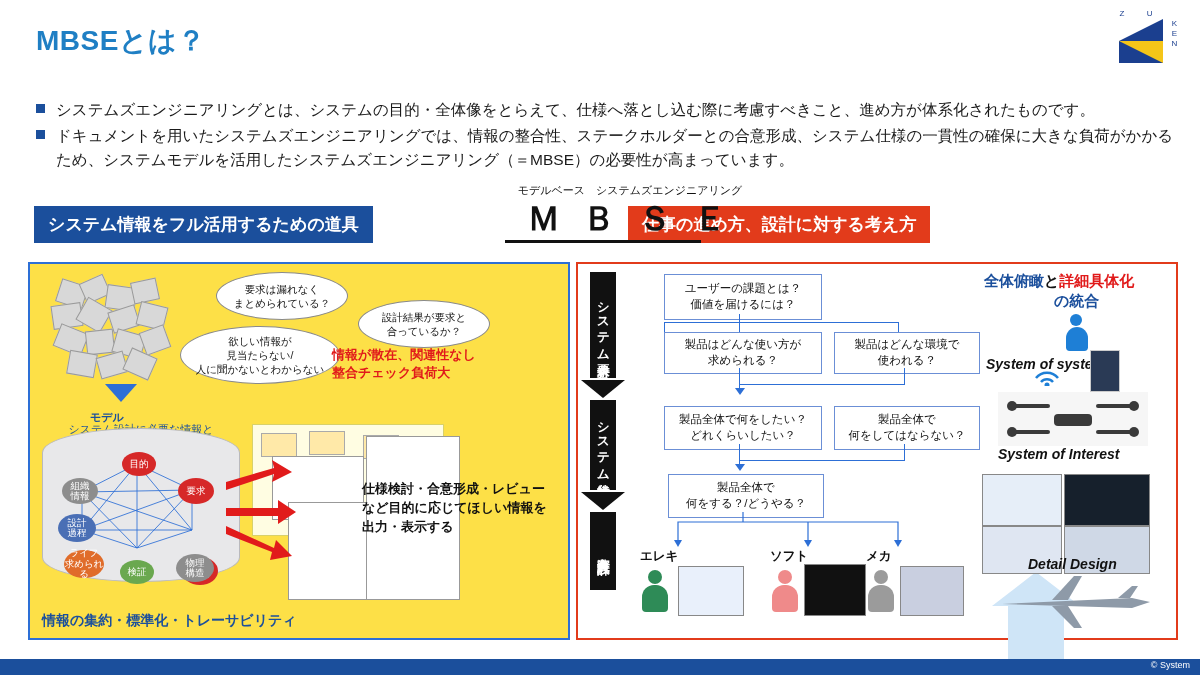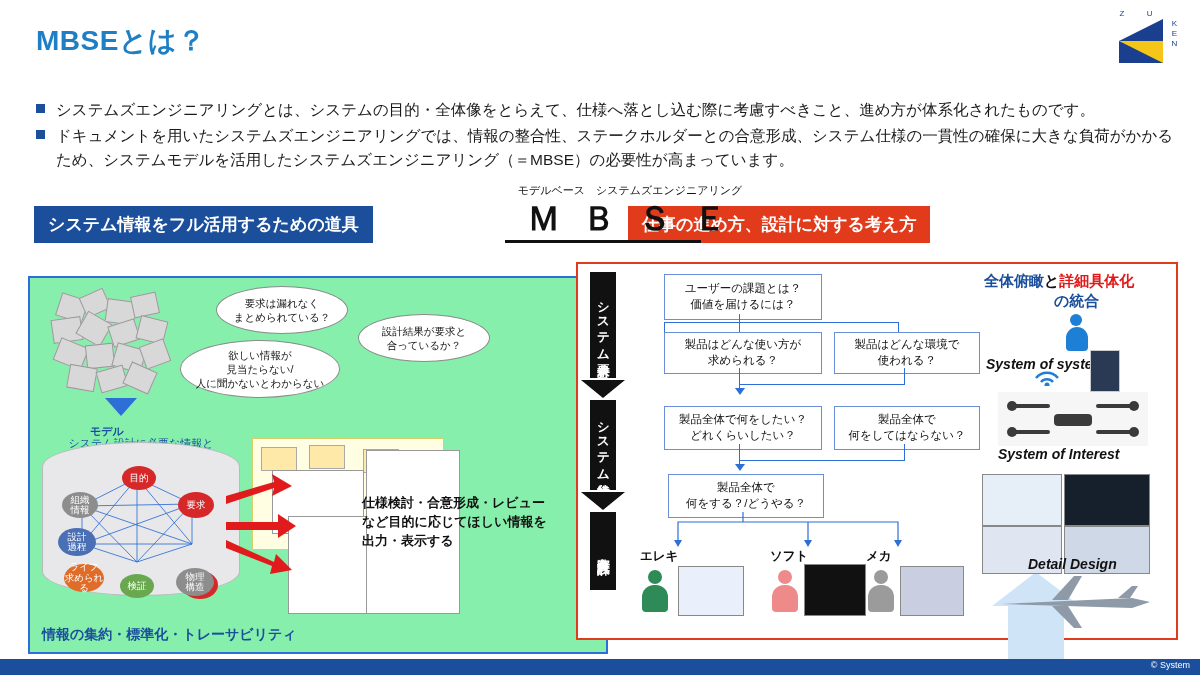--- a/index.html
+++ b/index.html
@@ -22,21 +22,21 @@
   .bullet .sq{position:absolute;left:2px;top:6px;width:9px;height:9px;background:#1b4f9c;}
 
   
   .band-left{position:absolute;left:34px;top:206px;background:#1b4f9c;color:#fff;font-weight:bold;font-size:17px;padding:7px 14px;}
   .band-right{position:absolute;left:628px;top:206px;background:#e23b1b;color:#fff;font-weight:bold;font-size:17px;padding:7px 14px;}
   .mbse-sub{position:absolute;left:500px;top:183px;width:260px;text-align:center;font-size:11px;color:#111;}
   .mbse-big{position:absolute;left:495px;top:196px;width:270px;text-align:center;font-size:34px;font-weight:bold;color:#111;letter-spacing:6px;}
   .mbse-underline{position:absolute;left:505px;top:240px;width:196px;height:3px;background:#111;}
 
   
-  .panel-left{position:absolute;left:28px;top:276px;width:538px;height:374px;border:2px solid #2d6fd6;background:#86efac;padding-left:38px;}
+  .panel-left{position:absolute;left:28px;top:262px;width:538px;height:374px;border:2px solid #2d6fd6;background:#fde047;}
   .panel-right{position:absolute;left:576px;top:262px;width:598px;height:374px;border:2px solid #e23b1b;background:#fff;}
 
   
   .blob{position:absolute;left:18px;top:12px;width:140px;height:108px;}
   .blob .c{position:absolute;background:#d8d8d8;border:1px solid #9a9a9a;transform:rotate(18deg);} 
   .cloud{position:absolute;background:#fff;border:1px solid #8a8a8a;border-radius:50%;font-size:10.5px;color:#111;text-align:center;display:flex;align-items:center;justify-content:center;line-height:1.35;}
   .redtxt{position:absolute;color:#e11b1b;font-weight:bold;font-size:13px;line-height:1.4;}
   .arrow-down{position:absolute;width:0;height:0;border-left:16px solid transparent;border-right:16px solid transparent;border-top:18px solid #2d6fd6;}
   .model-label{position:absolute;font-size:11px;color:#1b4f9c;font-weight:bold;}
   .cyl{position:absolute;left:12px;top:164px;width:196px;height:152px;background:#e8e8ea;border:1px solid #b9b9bd;border-radius:50%/16%;}
@@ -121,20 +121,22 @@
     </div>
 
     <div class="cloud" style="left:186px;top:8px;width:130px;height:46px;white-space:pre-line;">要求は漏れなく
 まとめられている？</div>
     <div class="cloud" style="left:328px;top:36px;width:130px;height:46px;white-space:pre-line;">設計結果が要求と
 合っているか？</div>
     <div class="cloud" style="left:150px;top:62px;width:158px;height:56px;white-space:pre-line;">欲しい情報が
 見当たらない/
 人に聞かないとわからない</div>
 
+    <div class="redtxt" style="left:302px;top:82px;white-space:pre-line;">情報が散在、関連性なし
+整合チェック負荷大</div>
 
     <div class="arrow-down" style="left:75px;top:120px;"></div>
 
     <div class="model-label" style="left:60px;top:146px;">モデル</div>
     <div class="model-label" style="left:18px;top:158px;width:186px;text-align:center;font-weight:normal;white-space:pre-line;color:#1b4f9c;">システム設計に必要な情報と
 それらの関係性を持つ</div>
 
     <div class="cyl"></div>
     <svg style="position:absolute;left:12px;top:180px;width:196px;height:124px;">
       <g stroke="#2d6fd6" stroke-width="1" fill="none" opacity="0.85">

